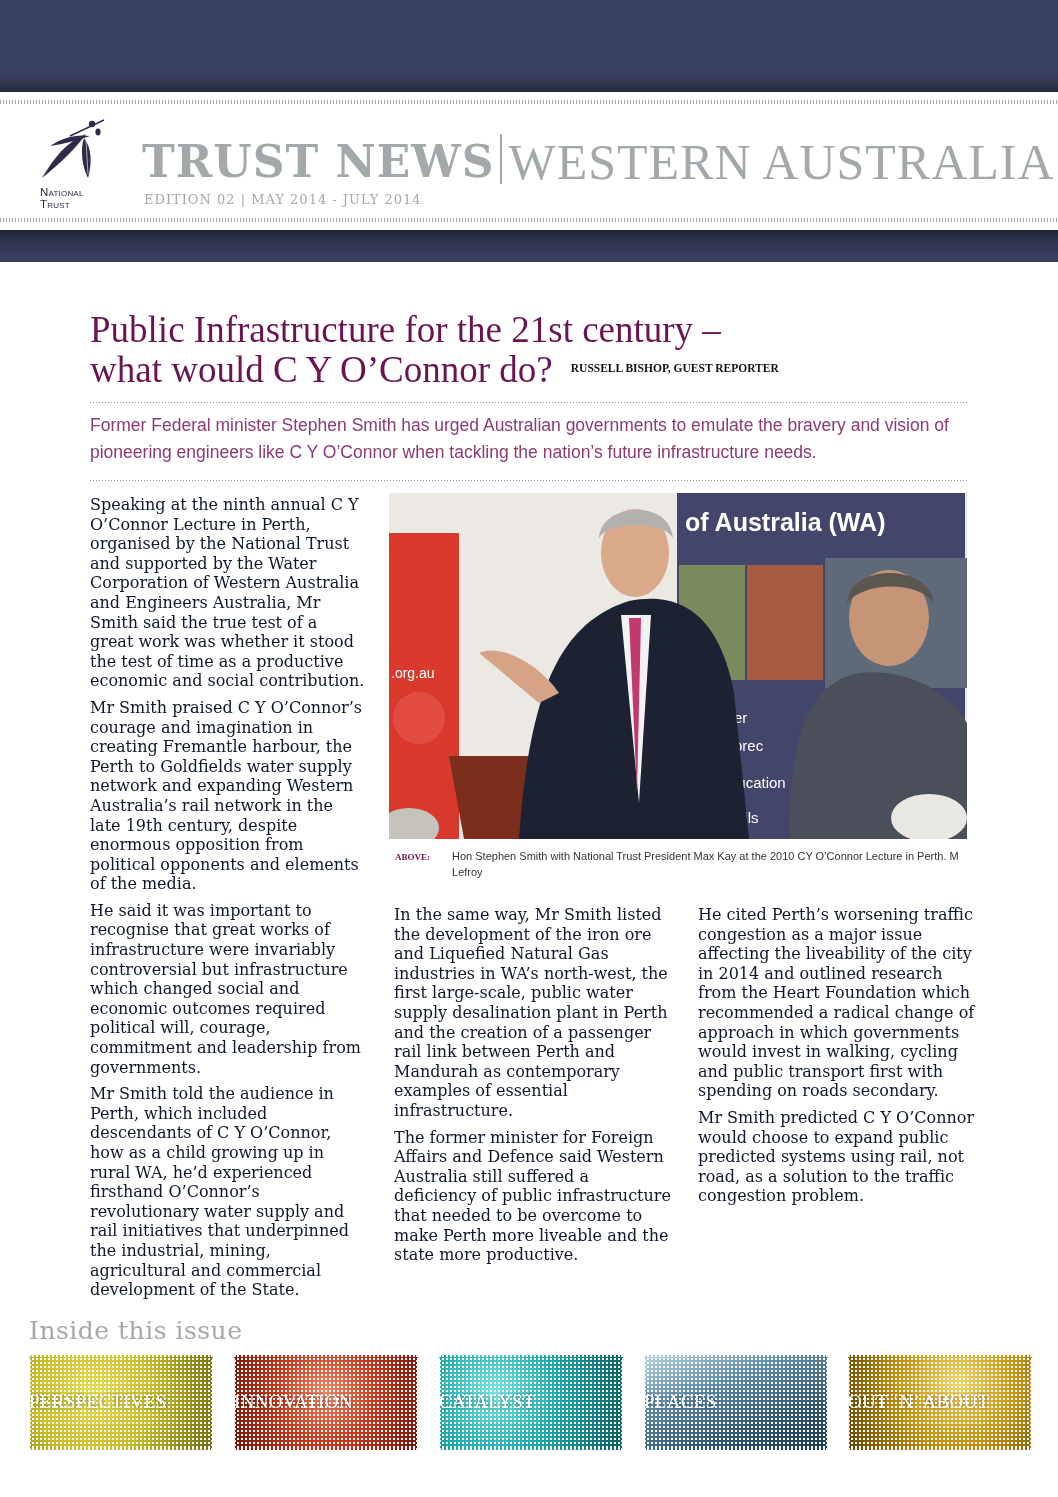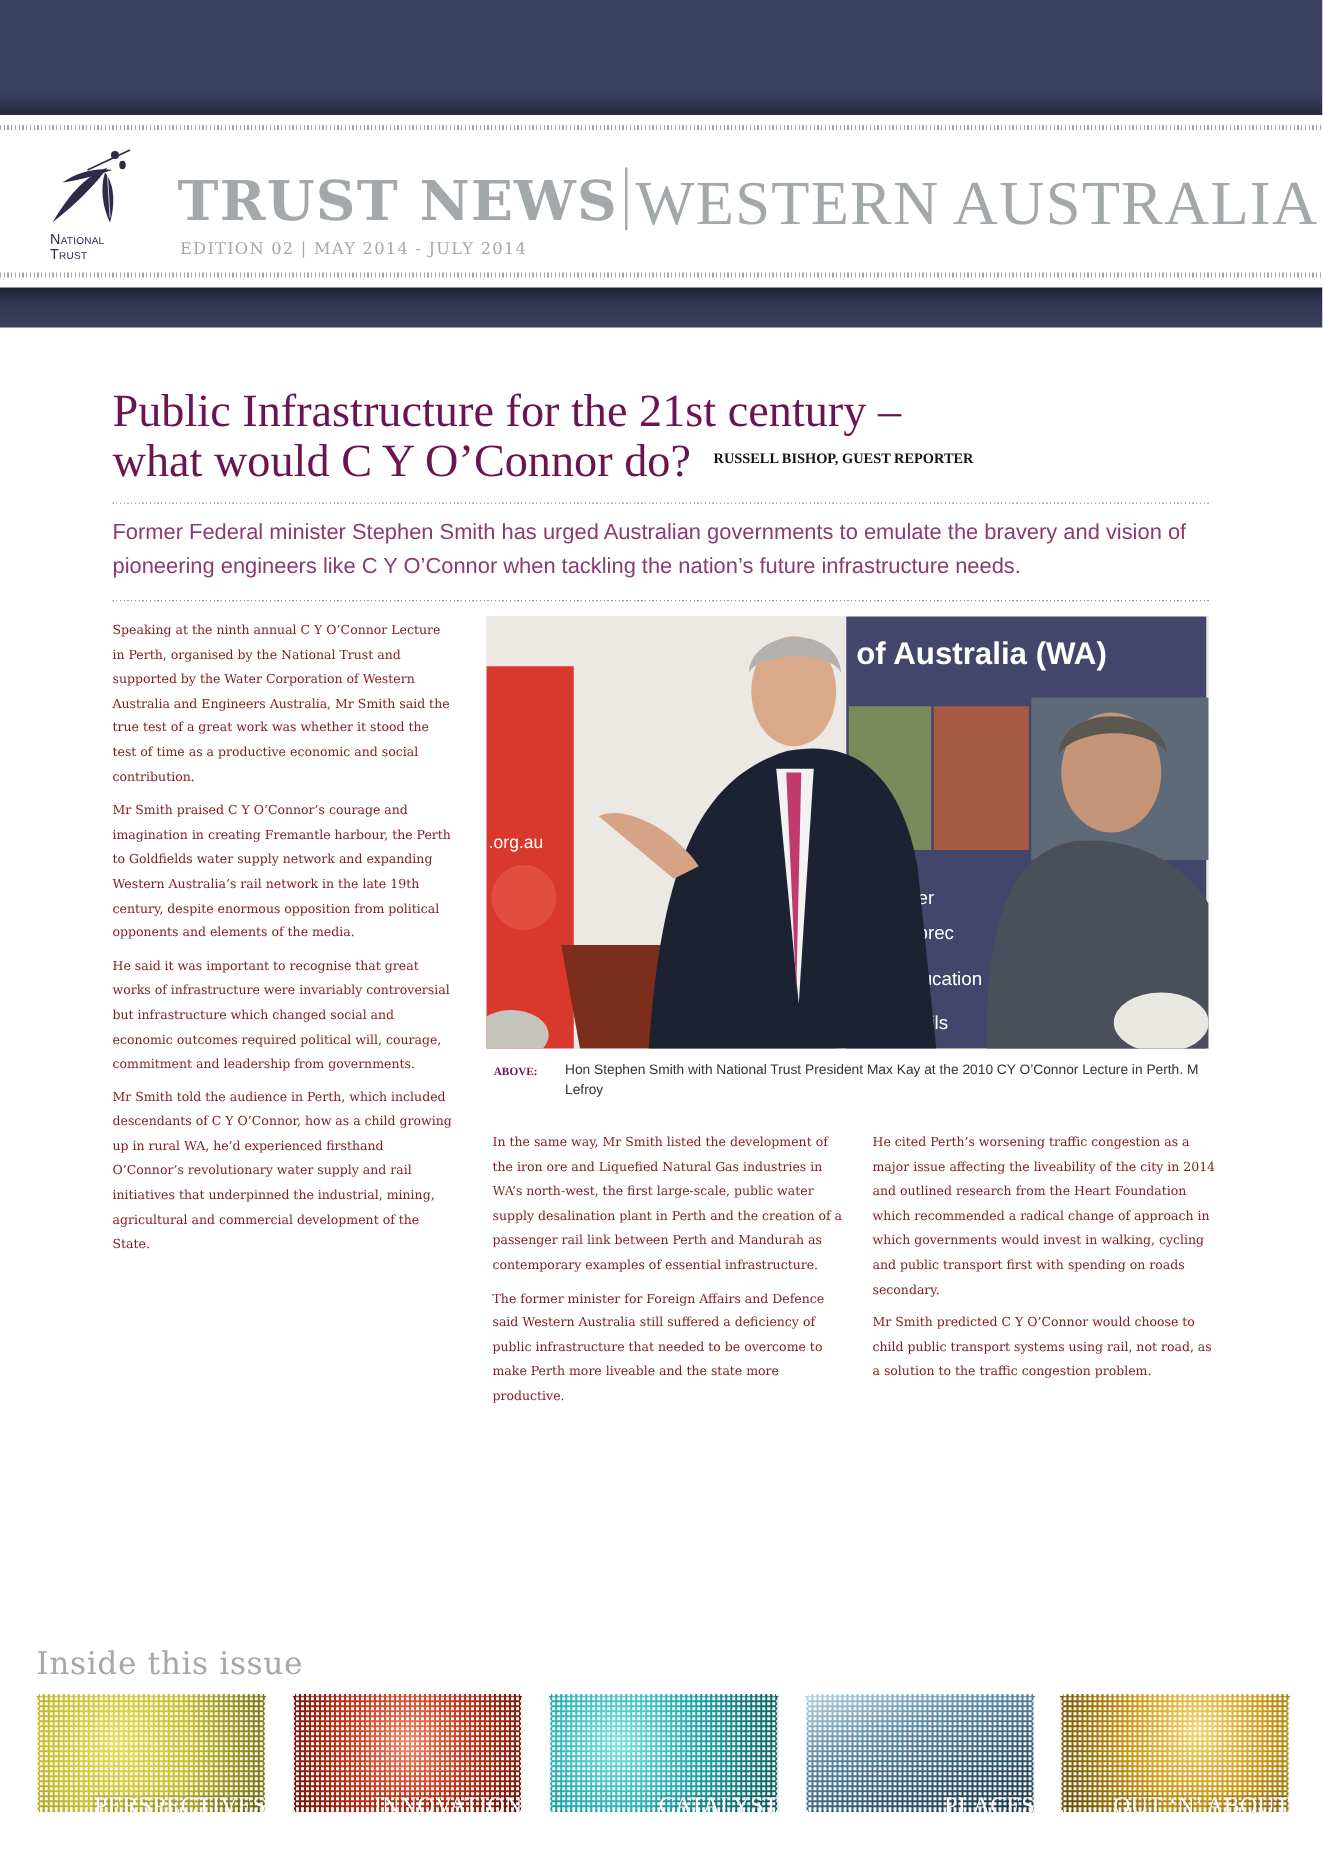--- a/index.html
+++ b/index.html
@@ -32,42 +32,42 @@
 
   .headline { position: absolute; left: 90px; top: 310px; width: 880px;
     font-family: "Liberation Serif", serif; font-size: 37px; line-height: 40px; color: #6b1550; }
   .byline { font-family: Liberation Serif, serif; font-weight: bold; font-size: 11.5px;
     color: #111; letter-spacing: 0; margin-left: 18px; vertical-align: middle; position: relative; top: -6px; }
   .rule { position: absolute; left: 90px; width: 878px; height: 1px;
     background-image: repeating-linear-gradient(90deg, #9a9a9a 0 1px, transparent 1px 3px); }
   .standfirst { position: absolute; left: 90px; top: 412px; width: 885px;
     font-family: "Liberation Sans", sans-serif; font-size: 17.5px; line-height: 27px; color: #8b3a73; }
 
-  .body-text { font-family: "DejaVu Serif", serif; font-size: 10px; line-height: 19.6px; color: #7f1d1d; }
+  .body-text { font-family: "DejaVu Serif", serif; font-size: 16px; line-height: 19.6px; color: #0f172a; }
   .body-text p { margin-bottom: 7px; }
   .col1 { position: absolute; left: 90px; top: 495px; width: 275px; }
   .col2 { position: absolute; left: 394px; top: 905px; width: 280px; }
   .col3 { position: absolute; left: 698px; top: 905px; width: 280px; }
 
   .photo { position: absolute; left: 389px; top: 493px; width: 578px; height: 346px; overflow: hidden; background: #e9e6e2; }
   .caption { position: absolute; left: 395px; top: 848px; width: 570px;
     font-family: "Liberation Sans", sans-serif; font-size: 11px; line-height: 16px; color: #333; display: flex; }
   .cap-label { font-family: "Liberation Serif", serif; font-weight: bold; font-size: 9px; color: #6b1550;
     margin-right: 22px; white-space: nowrap; padding-top: 1px; }
 
   .inside-title { position: absolute; left: 29px; top: 1316px; font-family: "DejaVu Serif", serif;
     font-size: 25px; color: #a3a9ab; letter-spacing: 0.5px; }
   .tiles { position: absolute; left: 29px; top: 1355px; width: 1005px; height: 95px; }
   .tile { position: absolute; top: 0; width: 184px; height: 95px; overflow: hidden;
     -webkit-mask: radial-gradient(circle at 2px 2px, transparent 1.2px, #000 1.4px) -2px -2px / 4px 4px; }
   .tile::before { content: ""; position: absolute; inset: 3px; }
   .tile .tile-bg { position: absolute; inset: 0; }
-  .tile .tile-label { position: absolute; left: 0; right: 0; top: 36px; text-align: right;
+  .tile .tile-label { position: absolute; left: 0; right: 0; top: 36px; text-align: left;
     font-family: "Liberation Serif", serif; font-size: 19px; color: #fff; letter-spacing: 0.3px;
-    text-shadow: 0 0 4px rgba(0,0,0,.6); margin-top: 43px; }
+    text-shadow: 0 0 4px rgba(0,0,0,.6); }
   .tile-edge { position: absolute; inset: 0; border: 2px dotted rgba(255,255,255,.9); pointer-events: none; }
 </style>
 </head>
 <body>
 
 <div class="top-bar"></div>
 <div class="masthead">
   <div class="dots top"></div>
   <div class="dots bottom"></div>
 </div>
@@ -144,21 +144,21 @@
   <span class="cap-label">ABOVE:</span>
   <span>Hon Stephen Smith with National Trust President Max Kay at the 2010 CY O’Connor Lecture in Perth. M Lefroy</span>
 </div>
 
 <div class="col2 body-text">
   <p>In the same way, Mr Smith listed the development of the iron ore and Liquefied Natural Gas industries in WA’s north-west, the first large-scale, public water supply desalination plant in Perth and the creation of a passenger rail link between Perth and Mandurah as contemporary examples of essential infrastructure.</p>
   <p>The former minister for Foreign Affairs and Defence said Western Australia still suffered a deficiency of public infrastructure that needed to be overcome to make Perth more liveable and the state more productive.</p>
 </div>
 <div class="col3 body-text">
   <p>He cited Perth’s worsening traffic congestion as a major issue affecting the liveability of the city in 2014 and outlined research from the Heart Foundation which recommended a radical change of approach in which governments would invest in walking, cycling and public transport first with spending on roads secondary.</p>
-  <p>Mr Smith predicted C Y O’Connor would choose to child public transport systems using rail, not road, as a solution to the traffic congestion problem.</p>
+  <p>Mr Smith predicted C Y O’Connor would choose to expand public predicted systems using rail, not road, as a solution to the traffic congestion problem.</p>
 </div>
 
 <div class="inside-title">Inside this issue</div>
 <div class="tiles">
   <div class="tile" style="left:0">
     <div class="tile-bg" style="background: radial-gradient(circle at 35% 40%, #e8dc52 0, #c9bd2a 45%, #6e6a12 100%);"></div>
     <div class="tile-label">PERSPECTIVES</div>
     <div class="tile-edge"></div>
   </div>
   <div class="tile" style="left:205px">

